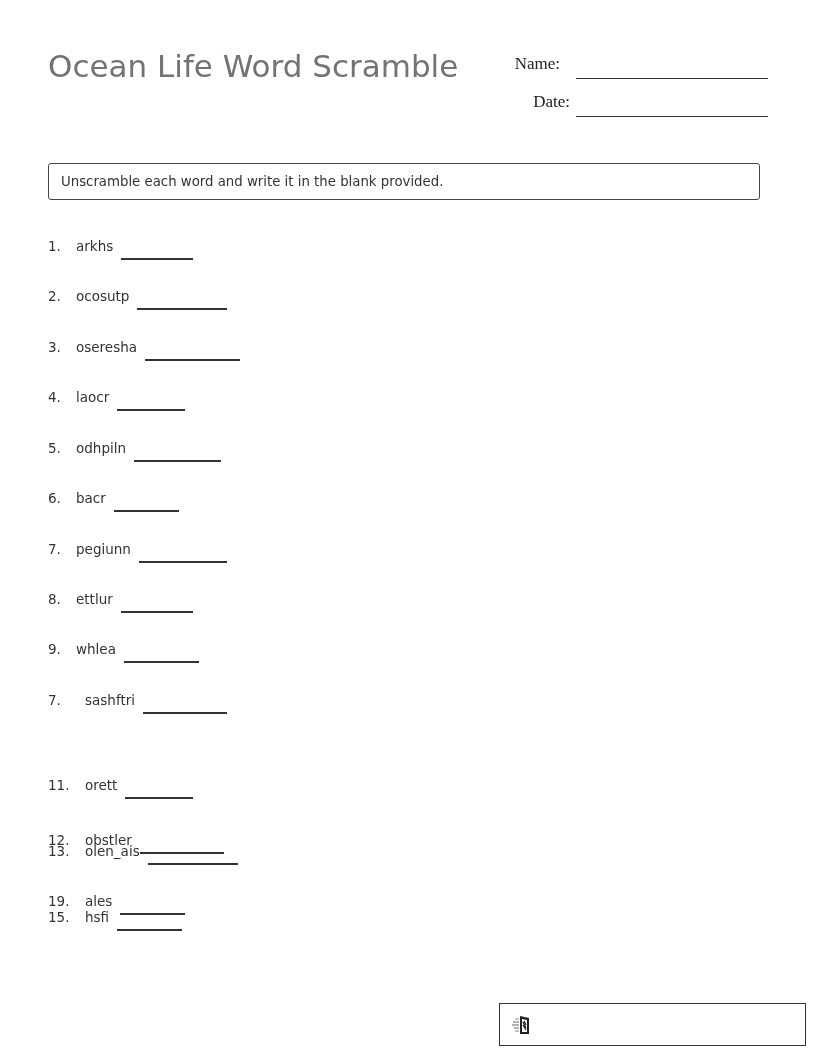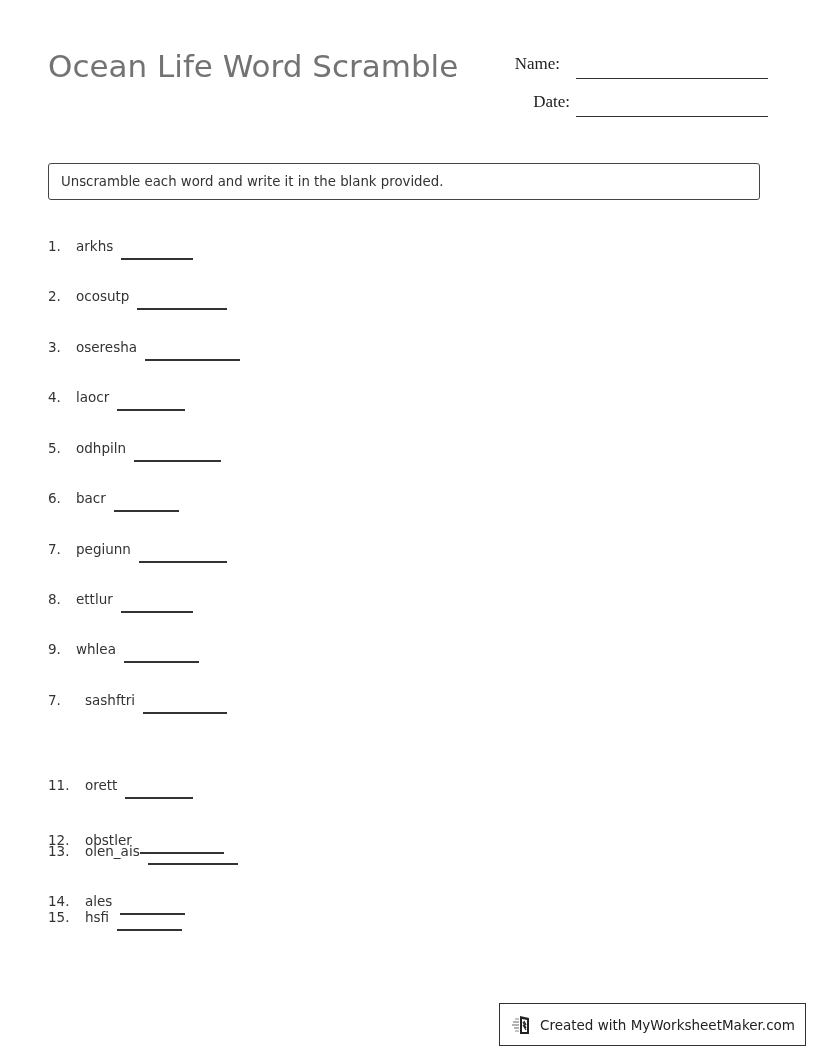--- a/index.html
+++ b/index.html
@@ -93,21 +93,21 @@
       <span class="num" style="width: 37px;">12.</span>
       <span class="word">obstler</span>
       <span class="blank" style="width: 84px;"></span>
     </div>
     <div class="q" style="top: 835px;">
       <span class="num" style="width: 37px;">13.</span>
       <span class="word">olen_ais</span>
       <span class="blank" style="width: 90px;"></span>
     </div>
     <div class="q" style="top: 885px;">
-      <span class="num" style="width: 37px;">14.</span>
+      <span class="num" style="width: 37px;">19.</span>
       <span class="word">ales</span>
       <span class="blank" style="width: 65px;"></span>
     </div>
     <div class="q" style="top: 901px;">
       <span class="num" style="width: 37px;">15.</span>
       <span class="word">hsfi</span>
       <span class="blank" style="width: 65px;"></span>
     </div>
   </div>
 
@@ -115,14 +115,13 @@
   <svg width="22" height="22" viewBox="0 0 22 22">
     <line x1="1" y1="8" x2="7" y2="8" stroke="#666" stroke-width="1"></line>
     <line x1="0" y1="11" x2="7" y2="11" stroke="#666" stroke-width="1"></line>
     <line x1="2" y1="14" x2="7" y2="14" stroke="#666" stroke-width="1"></line>
     <line x1="3" y1="5" x2="7" y2="5" stroke="#888" stroke-width="1"></line>
     <line x1="3" y1="17" x2="7" y2="17" stroke="#888" stroke-width="1"></line>
     <path d="M8 2 L17 4 L17 20 L8 20 Z" fill="#222"></path>
     <path d="M10 5 L15 6 L15 18 L10 18 Z" fill="#fff"></path>
     <path d="M11 8 L14 14 M11 11 L14 16 M12 7 L14 11" stroke="#222" stroke-width="1.2"></path>
   </svg>
-  <span>Created with MyWorksheetMaker.com</span>
 </div>
 
 </body></html>

